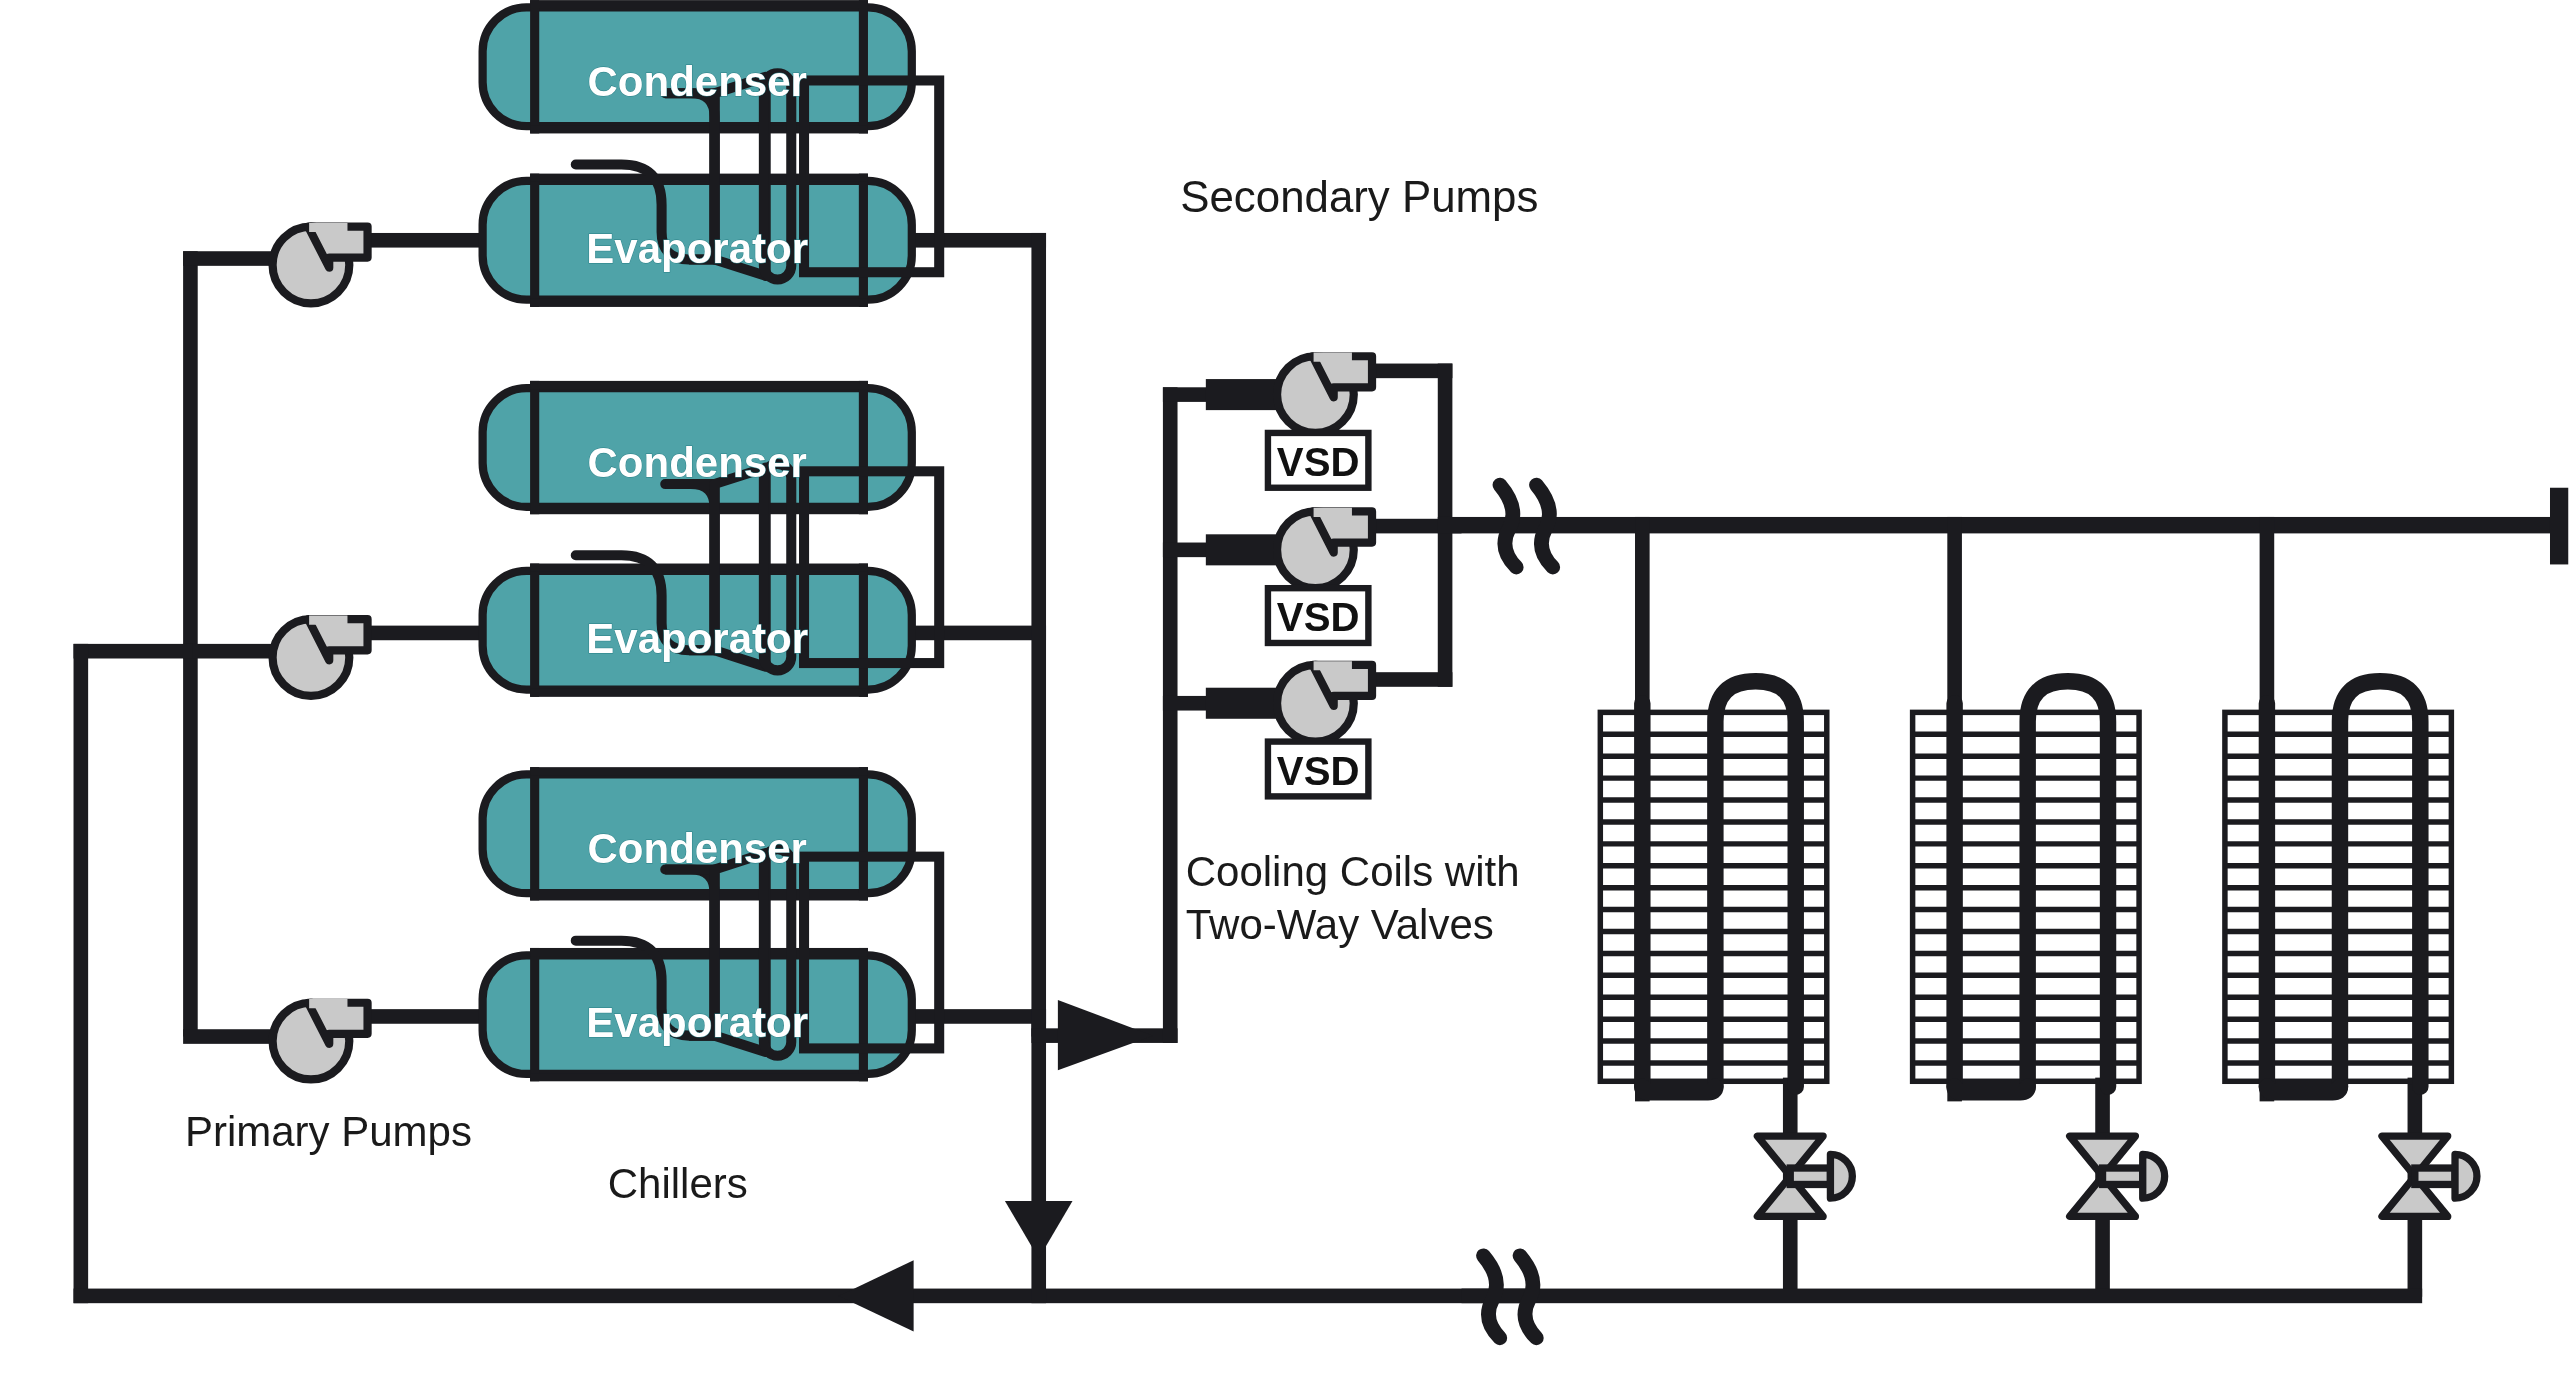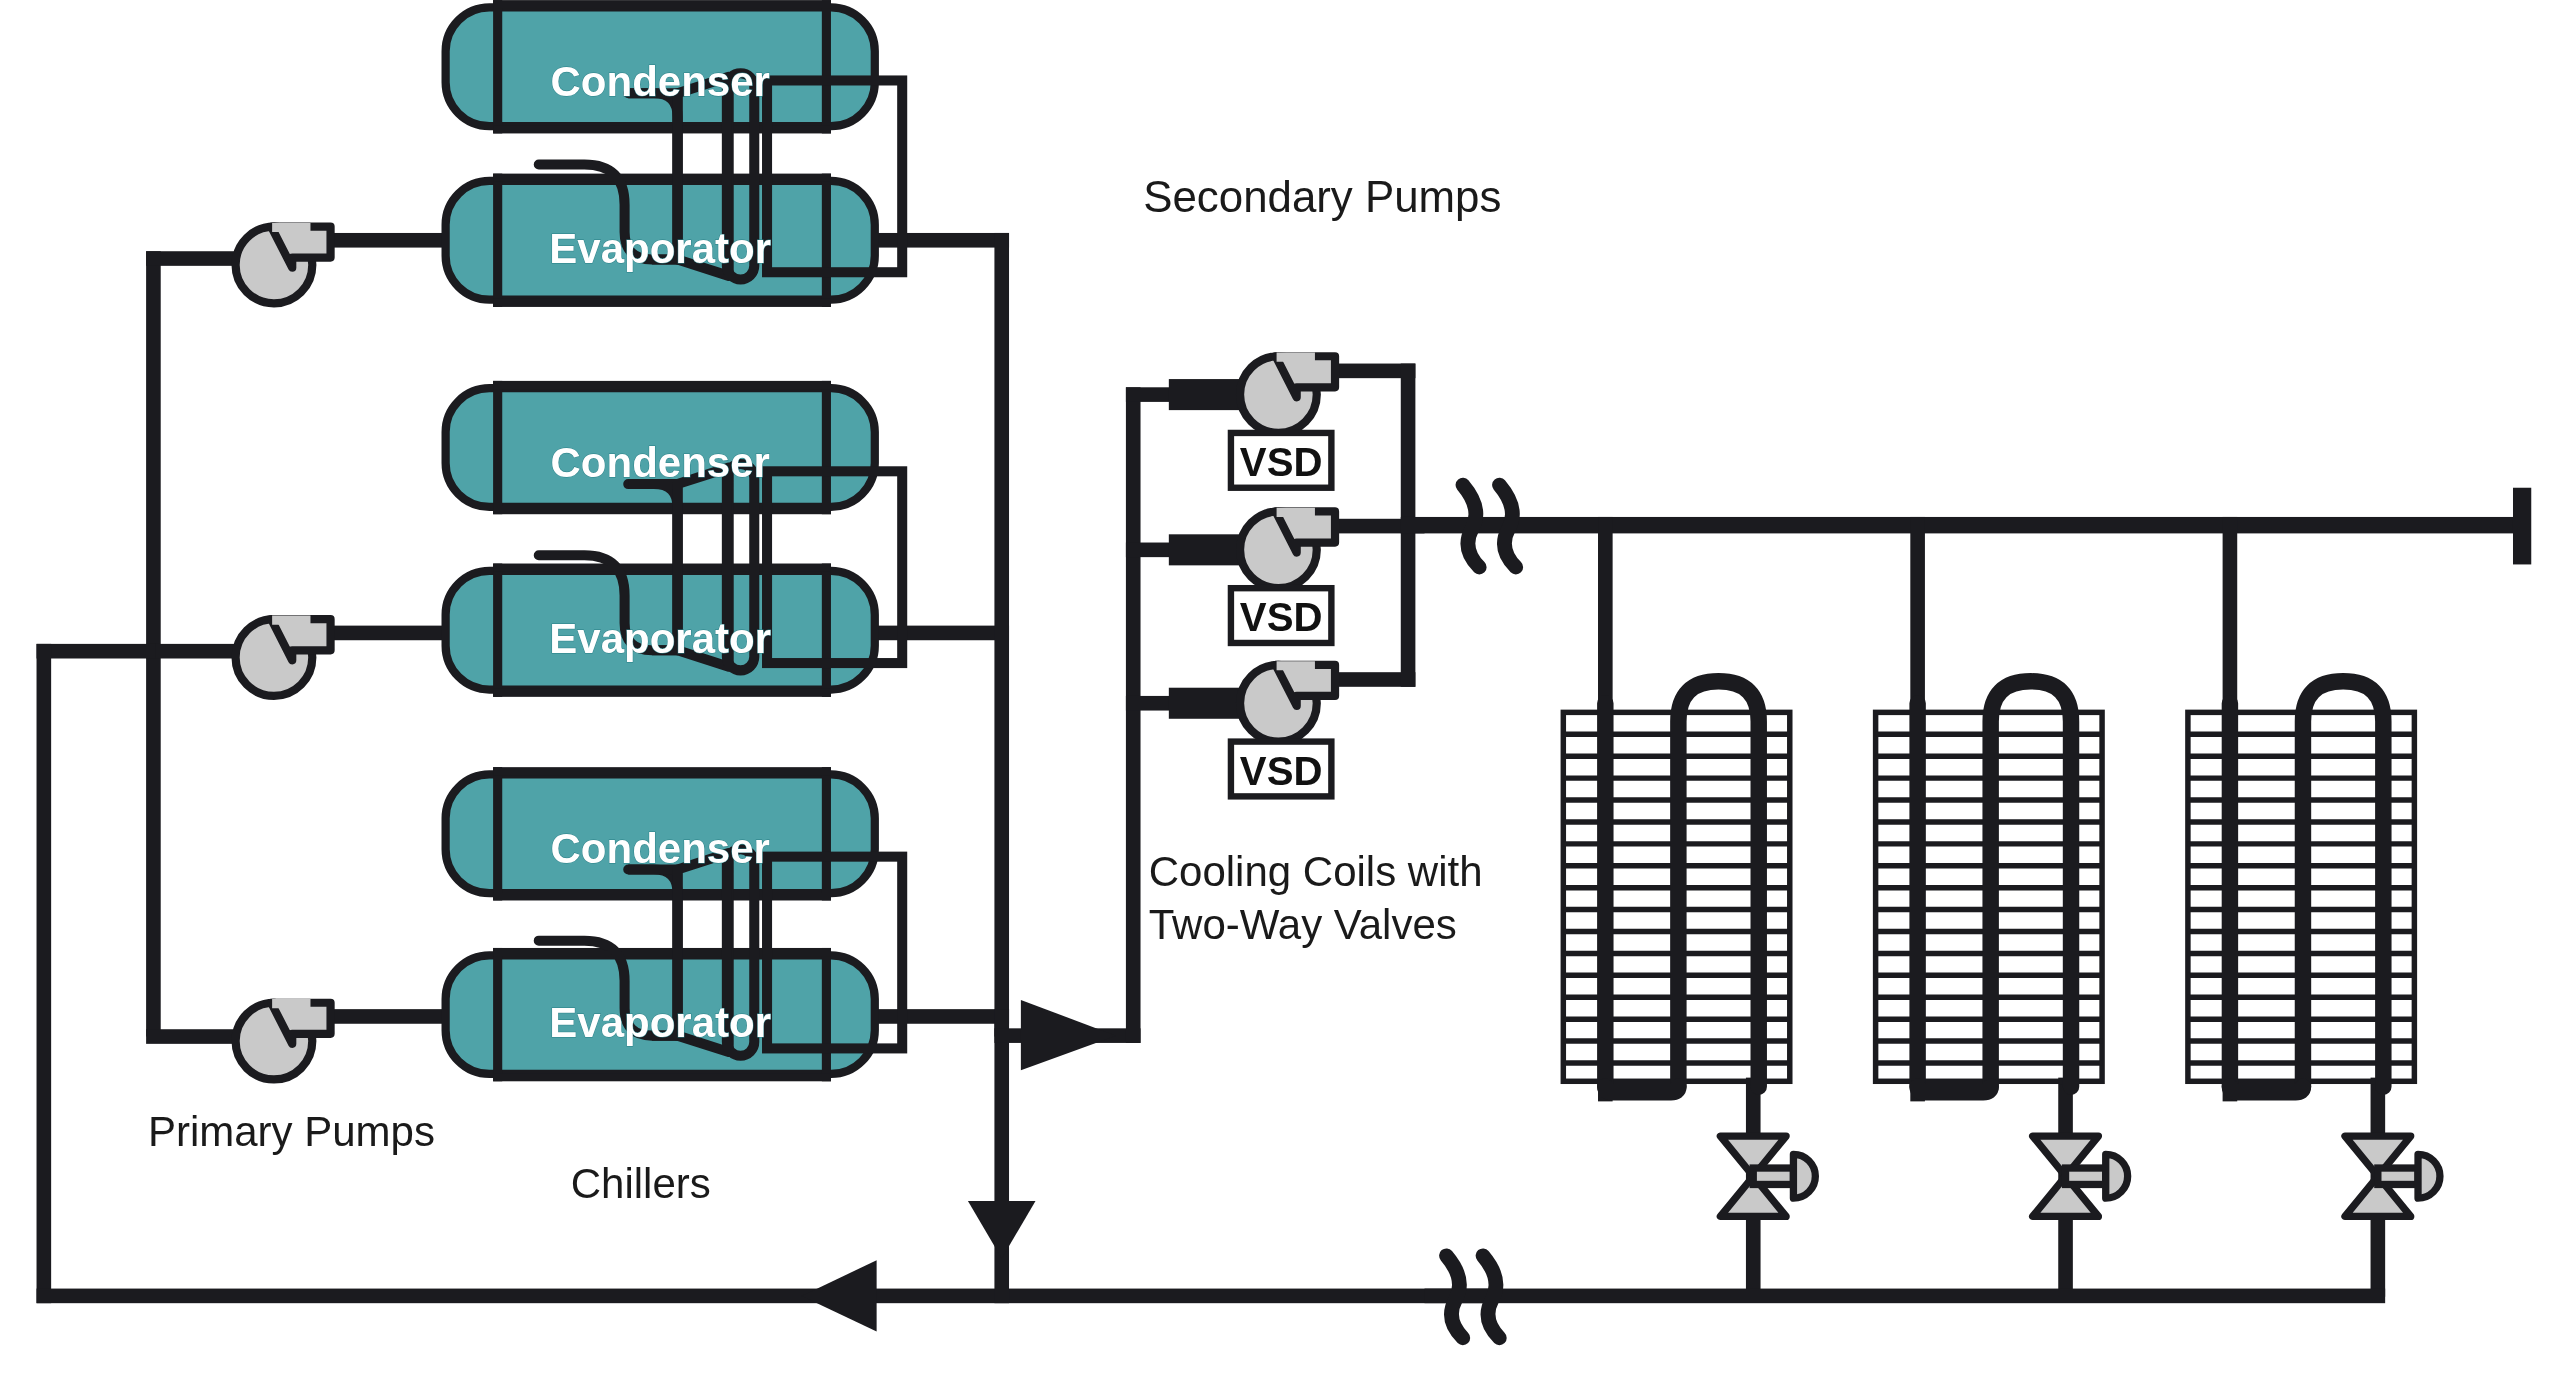--- a/index.html
+++ b/index.html
@@ -1,18 +1,18 @@
 <!DOCTYPE html>
 <html style="font-size:14.6px"><head>
 <meta charset="utf-8">
 <style>
   html,body{margin:0;padding:0;background:#ffffff;}
   body{width:2576px;height:1380px;overflow:hidden;
        font-family:"Liberation Sans",sans-serif;}
-  #stage{position:relative;width:2444px;height:1380px;background:#fff;}
+  #stage{position:relative;width:2444px;height:1380px;background:#fff;padding-left:37px;}
   svg{display:block;}
   .lbl{font-family:"Liberation Sans",sans-serif;fill:#1a1a1a;}
   .vessel-text{font-family:"Liberation Sans",sans-serif;font-weight:bold;
                fill:#ffffff;text-anchor:middle;
                paint-order:stroke;stroke:#2a7f86;stroke-width:1px;}
   .vsd-text{font-family:"Liberation Sans",sans-serif;font-weight:bold;
             fill:#111;text-anchor:middle;}
 </style>
 </head>
 <body>

